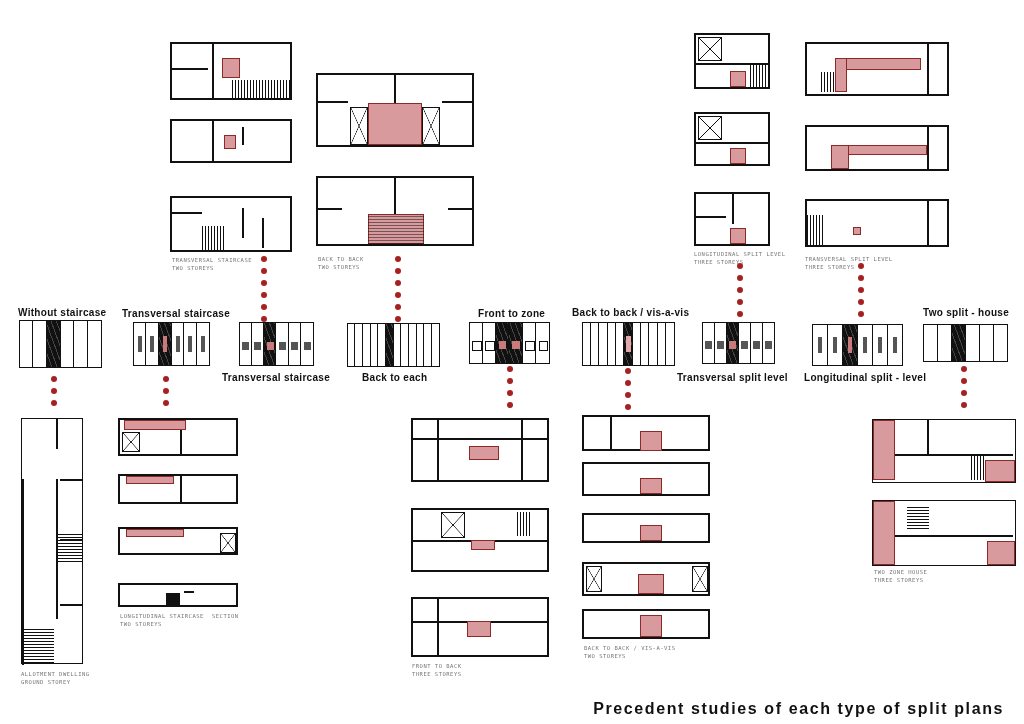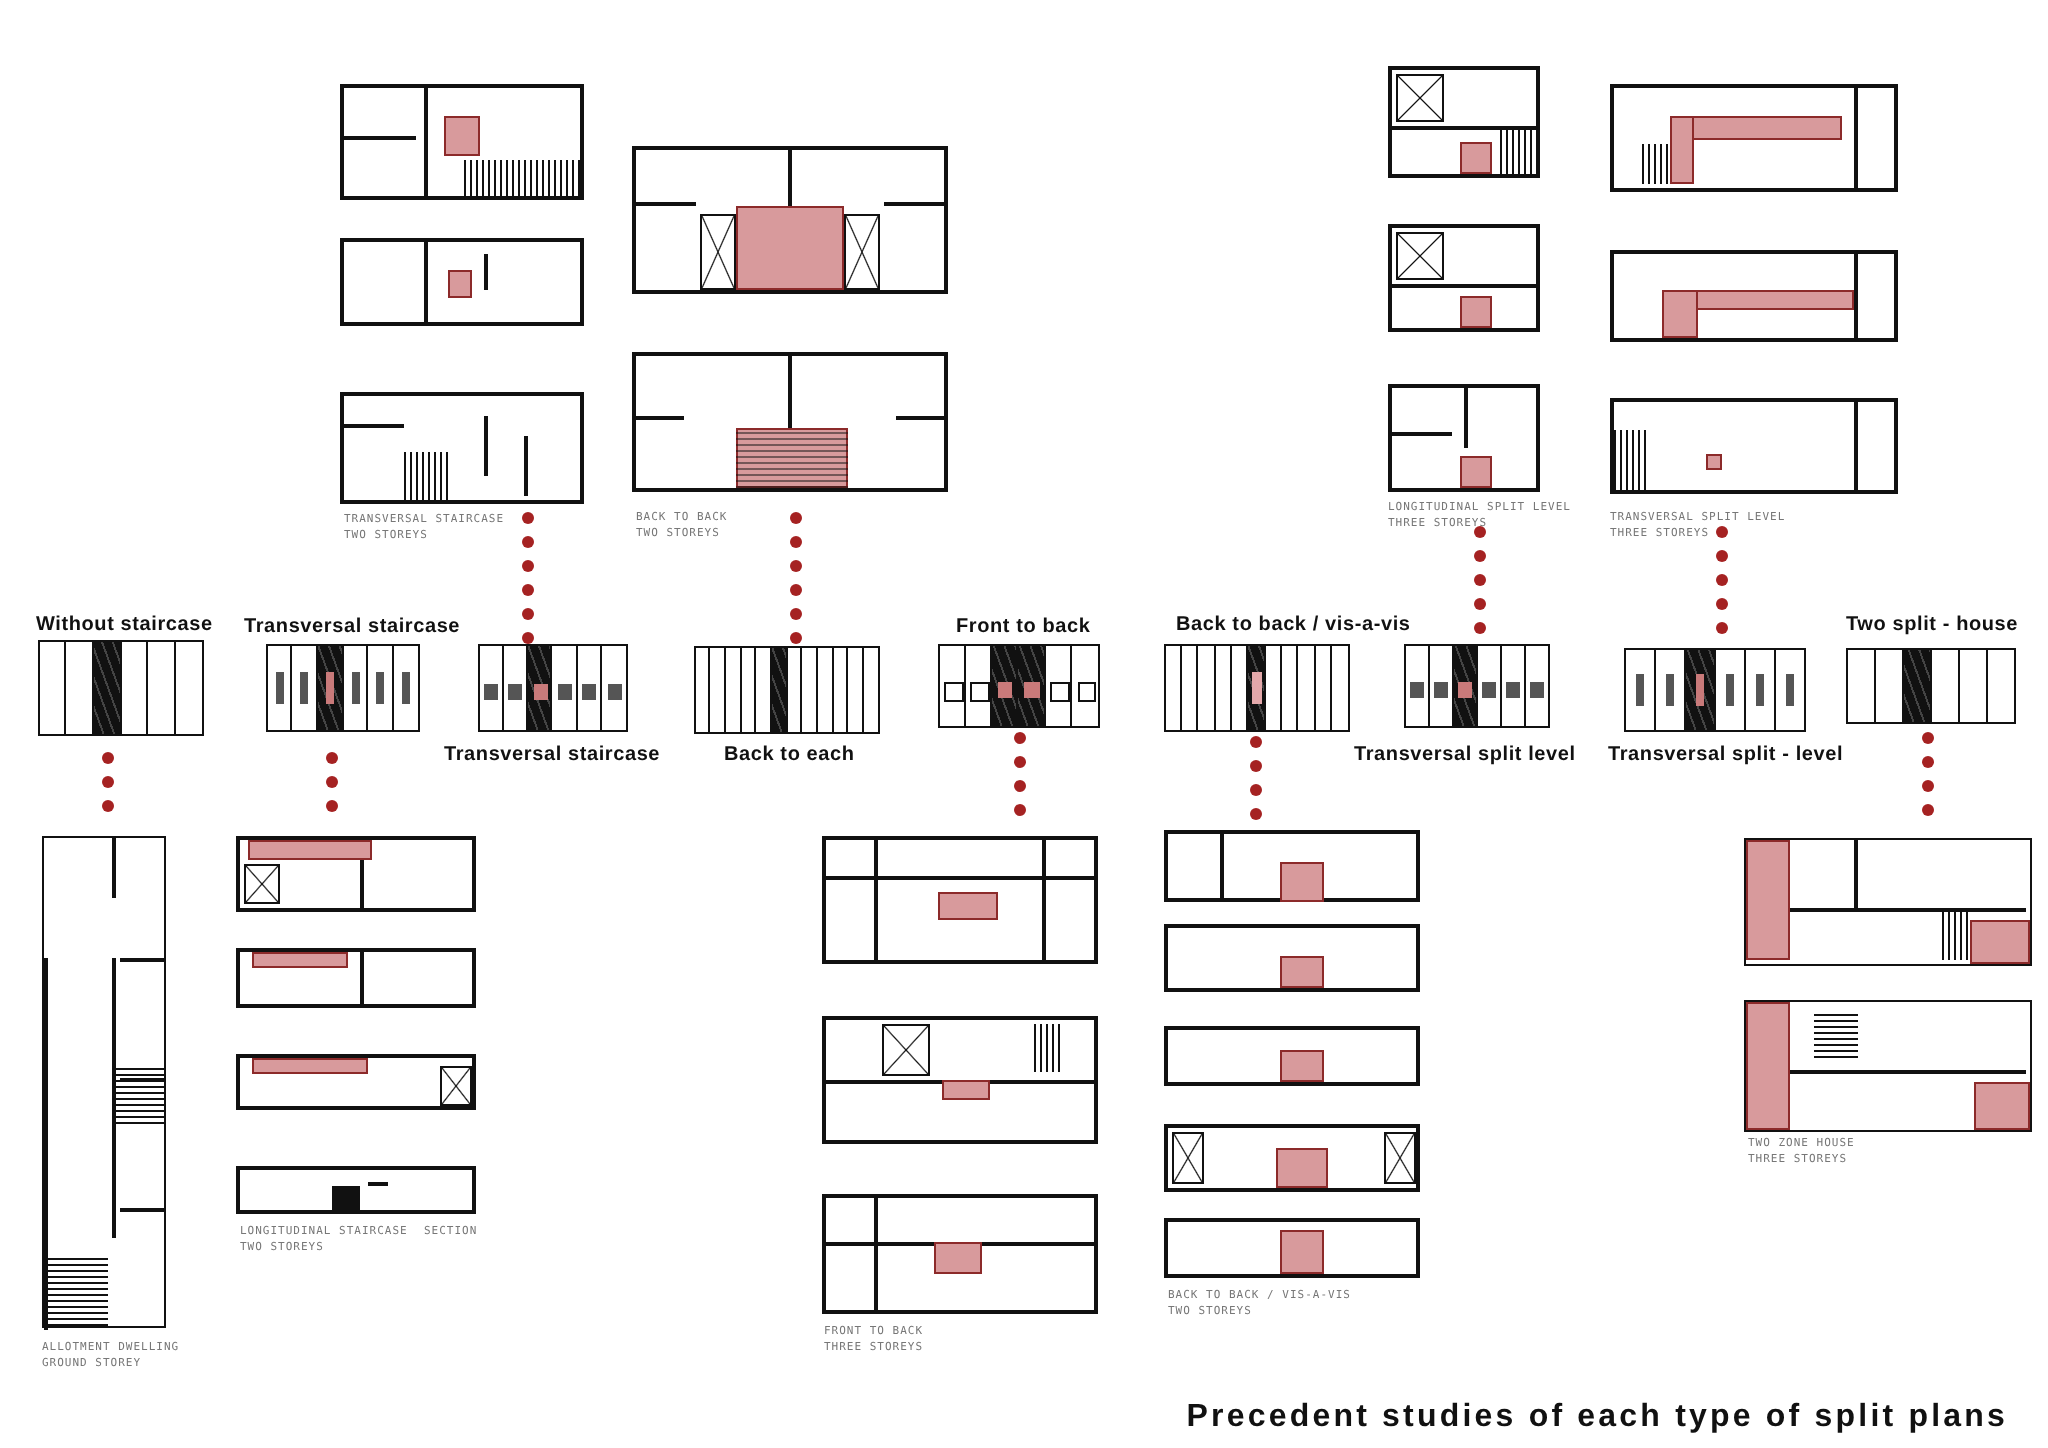--- a/index.html
+++ b/index.html
@@ -23,24 +23,24 @@
   .strip .u .hmark { position:absolute; left:20%; top:45%; width:60%; height:8px; background:#555; }
   .strip .u.dark .mark, .strip .u.dark .hmark { background:#c97a7a; }
 </style>
 </head>
 <body>
 
 <div class="label" style="left:18px;top:307px">Without staircase</div>
 <div class="label" style="left:122px;top:308px">Transversal staircase</div>
 <div class="label" style="left:222px;top:372px">Transversal staircase</div>
 <div class="label" style="left:362px;top:372px">Back to each</div>
-<div class="label" style="left:478px;top:308px">Front to back</div>
-<div class="label" style="left:588px;top:307px">Back to back / vis-a-vis</div>
+<div class="label" style="left:478px;top:308px">Front to zone</div>
+<div class="label" style="left:572px;top:307px">Back to back / vis-a-vis</div>
 <div class="label" style="left:677px;top:372px">Transversal split level</div>
-<div class="label" style="left:804px;top:372px">Transversal split - level</div>
+<div class="label" style="left:804px;top:372px">Longitudinal split - level</div>
 <div class="label" style="left:923px;top:307px">Two split - house</div>
 
 <div class="strip" style="left:20px;top:320px;width:82px">
   <div class="u"></div>
     <div class="u"></div>
     <div class="u dark"></div>
     <div class="u"></div>
     <div class="u"></div>
     <div class="u"></div>
 </div>

